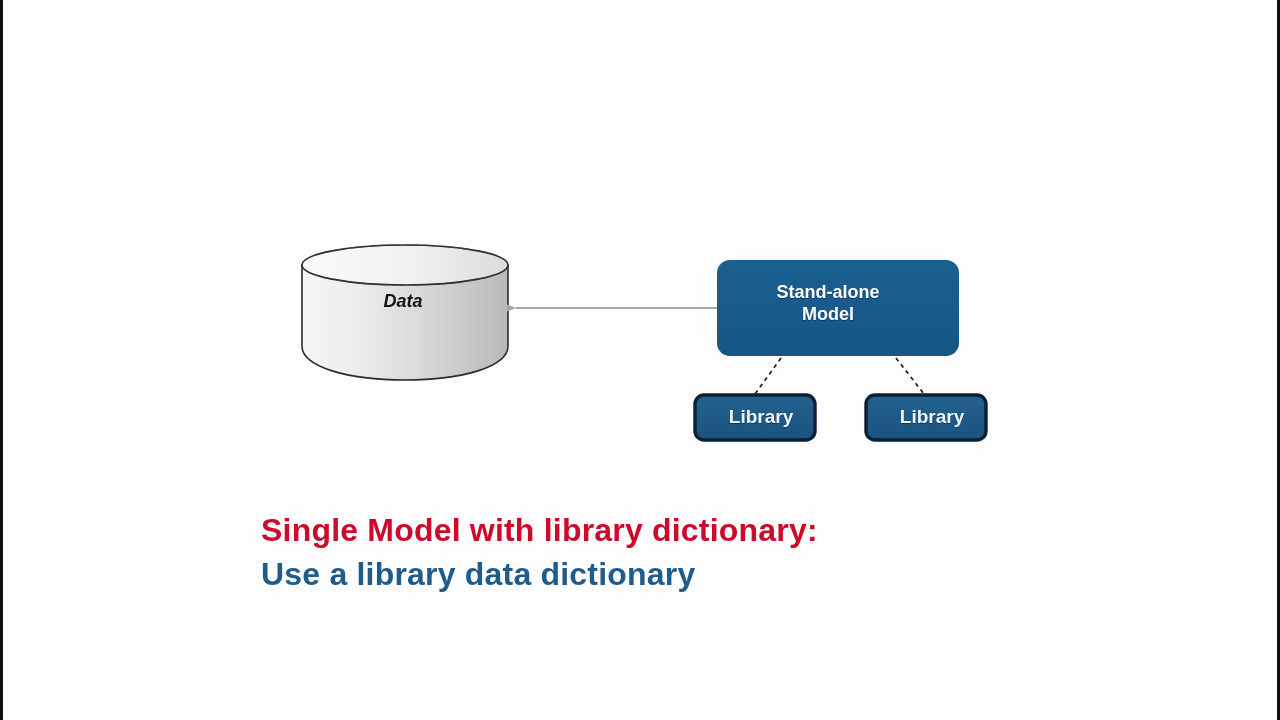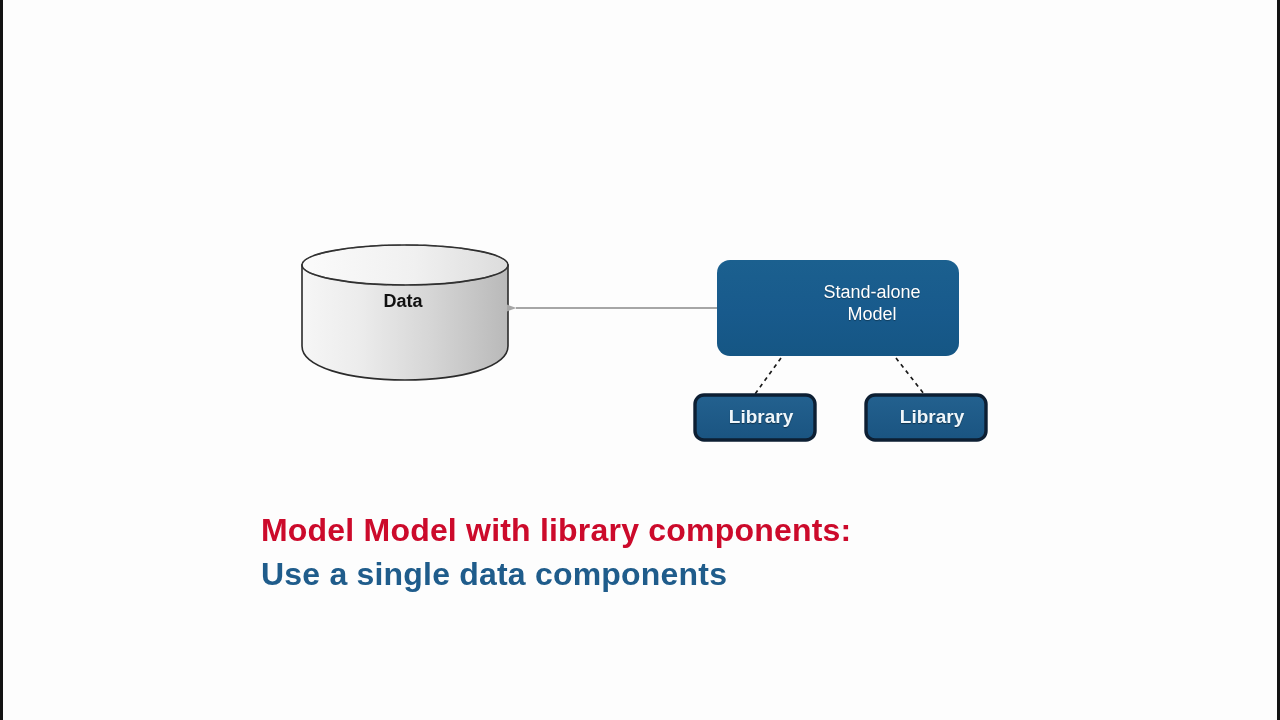--- a/index.html
+++ b/index.html
@@ -37,30 +37,30 @@
     line-height: 1.22;
     pointer-events: none;
   }
   .cyl-label {
     left: 300px;
     top: 291px;
     width: 200px;
     color: #111111;
     font-size: 18px;
     font-weight: bold;
+    font-style: italic;
   }
   .model-label {
     left: 714px;
     top: 282px;
     width: 222px;
     color: #ffffff;
     font-size: 18px;
-    font-weight: normal;
+    font-weight: bold;
     text-shadow: 0 1px 1px rgba(0,0,0,0.35);
-    padding-left: 44px;
   }
   .lib-label {
     top: 405px;
     width: 132px;
     color: #eef6fb;
     font-size: 19px;
     font-weight: bold;
     text-shadow: 0 1px 1px rgba(0,0,0,0.45);
   }
   .lib-label-1 { left: 692px; }
@@ -153,17 +153,17 @@
   <div class="node-label model-label">
     <div>Stand-alone</div>
     <div>Model</div>
   </div>
 
   <div class="node-label lib-label lib-label-1">Library</div>
 
   <div class="node-label lib-label lib-label-2">Library</div>
 
   <div id="caption">
-    <div class="caption-line caption-line-1">Model Model with library components:</div>
-    <div class="caption-line caption-line-2">Use a single data components</div>
+    <div class="caption-line caption-line-1">Single Model with library dictionary:</div>
+    <div class="caption-line caption-line-2">Use a library data dictionary</div>
   </div>
 
 </div>
 
 </body></html>

